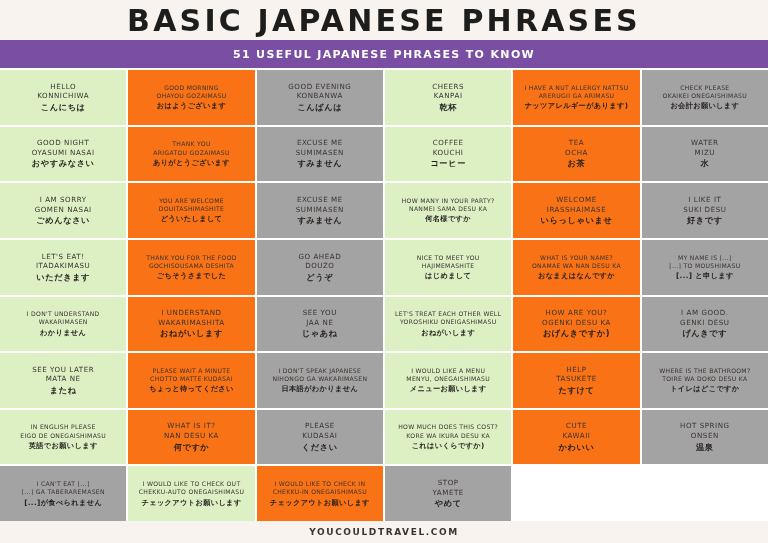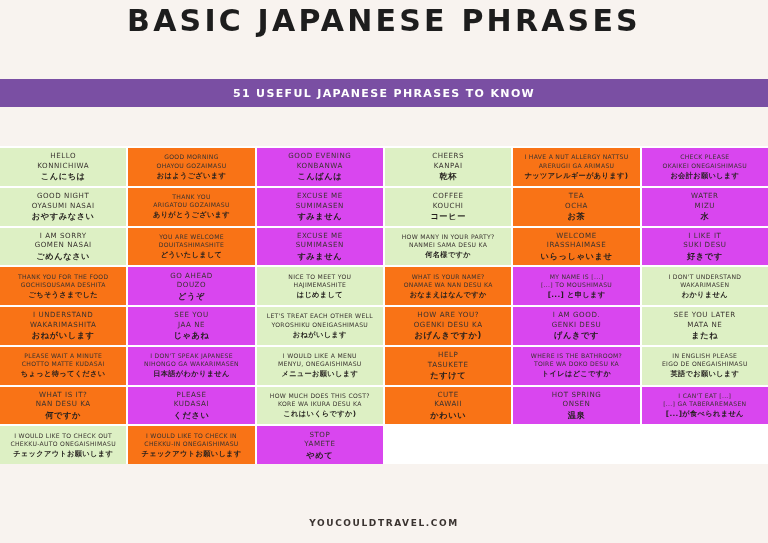--- a/index.html
+++ b/index.html
@@ -15,21 +15,20 @@
     font-family: "Liberation Sans", "DejaVu Sans", sans-serif;
   }
 
   #page {
     width: 768px;
     height: 543px;
     background: #f8f3ef;
     display: flex;
     flex-direction: column;
     position: relative;
-    gap: 39px;
   }
 
   
   .title-bar {
     height: 40px;
     display: flex;
     align-items: center;
     justify-content: center;
     background: #f8f3ef;
   }
@@ -78,21 +77,21 @@
     align-items: center;
     justify-content: center;
     text-align: center;
     padding: 2px 3px;
     overflow: hidden;
     line-height: 1.35;
   }
 
   .c-green  { background: #ddf0c4; }
   .c-pink   { background: #f97316; }
-  .c-orange { background: #d946ef; }
+  .c-orange { background: #a3a3a3; }
 
   .cell .en {
     font-size: 7.1px;
     letter-spacing: 0.55px;
     color: #3a3330;
     font-family: "DejaVu Sans", "Liberation Sans", sans-serif;
     white-space: nowrap;
   }
 
   .cell .romaji {
@@ -113,21 +112,21 @@
     margin-top: 1px;
   }
 
   
   .cell.tight .en,
   .cell.tight .romaji { font-size: 6.1px; letter-spacing: 0.3px; }
   .cell.tight .jp { font-size: 7.2px; letter-spacing: 0.35px; }
 
   
   .footer-bar {
-    height: 40px;
+    height: 22px;
     background: #f8f3ef;
     display: flex;
     align-items: center;
     justify-content: center;
   }
 
   .footer-text {
     font-size: 9px;
     font-weight: bold;
     letter-spacing: 1.6px;
@@ -232,20 +231,25 @@
       <div class="cell c-pink">
         <div class="en">WELCOME</div>
         <div class="romaji">IRASSHAIMASE</div>
         <div class="jp">いらっしゃいませ</div>
       </div>
       <div class="cell c-orange">
         <div class="en">I LIKE IT</div>
         <div class="romaji">SUKI DESU</div>
         <div class="jp">好きです</div>
       </div>
+      <div class="cell c-green">
+        <div class="en">LET'S EAT!</div>
+        <div class="romaji">ITADAKIMASU</div>
+        <div class="jp">いただきます</div>
+      </div>
       <div class="cell c-pink tight">
         <div class="en">THANK YOU FOR THE FOOD</div>
         <div class="romaji">GOCHISOUSAMA DESHITA</div>
         <div class="jp">ごちそうさまでした</div>
       </div>
       <div class="cell c-orange">
         <div class="en">GO AHEAD</div>
         <div class="romaji">DOUZO</div>
         <div class="jp">どうぞ</div>
       </div>

